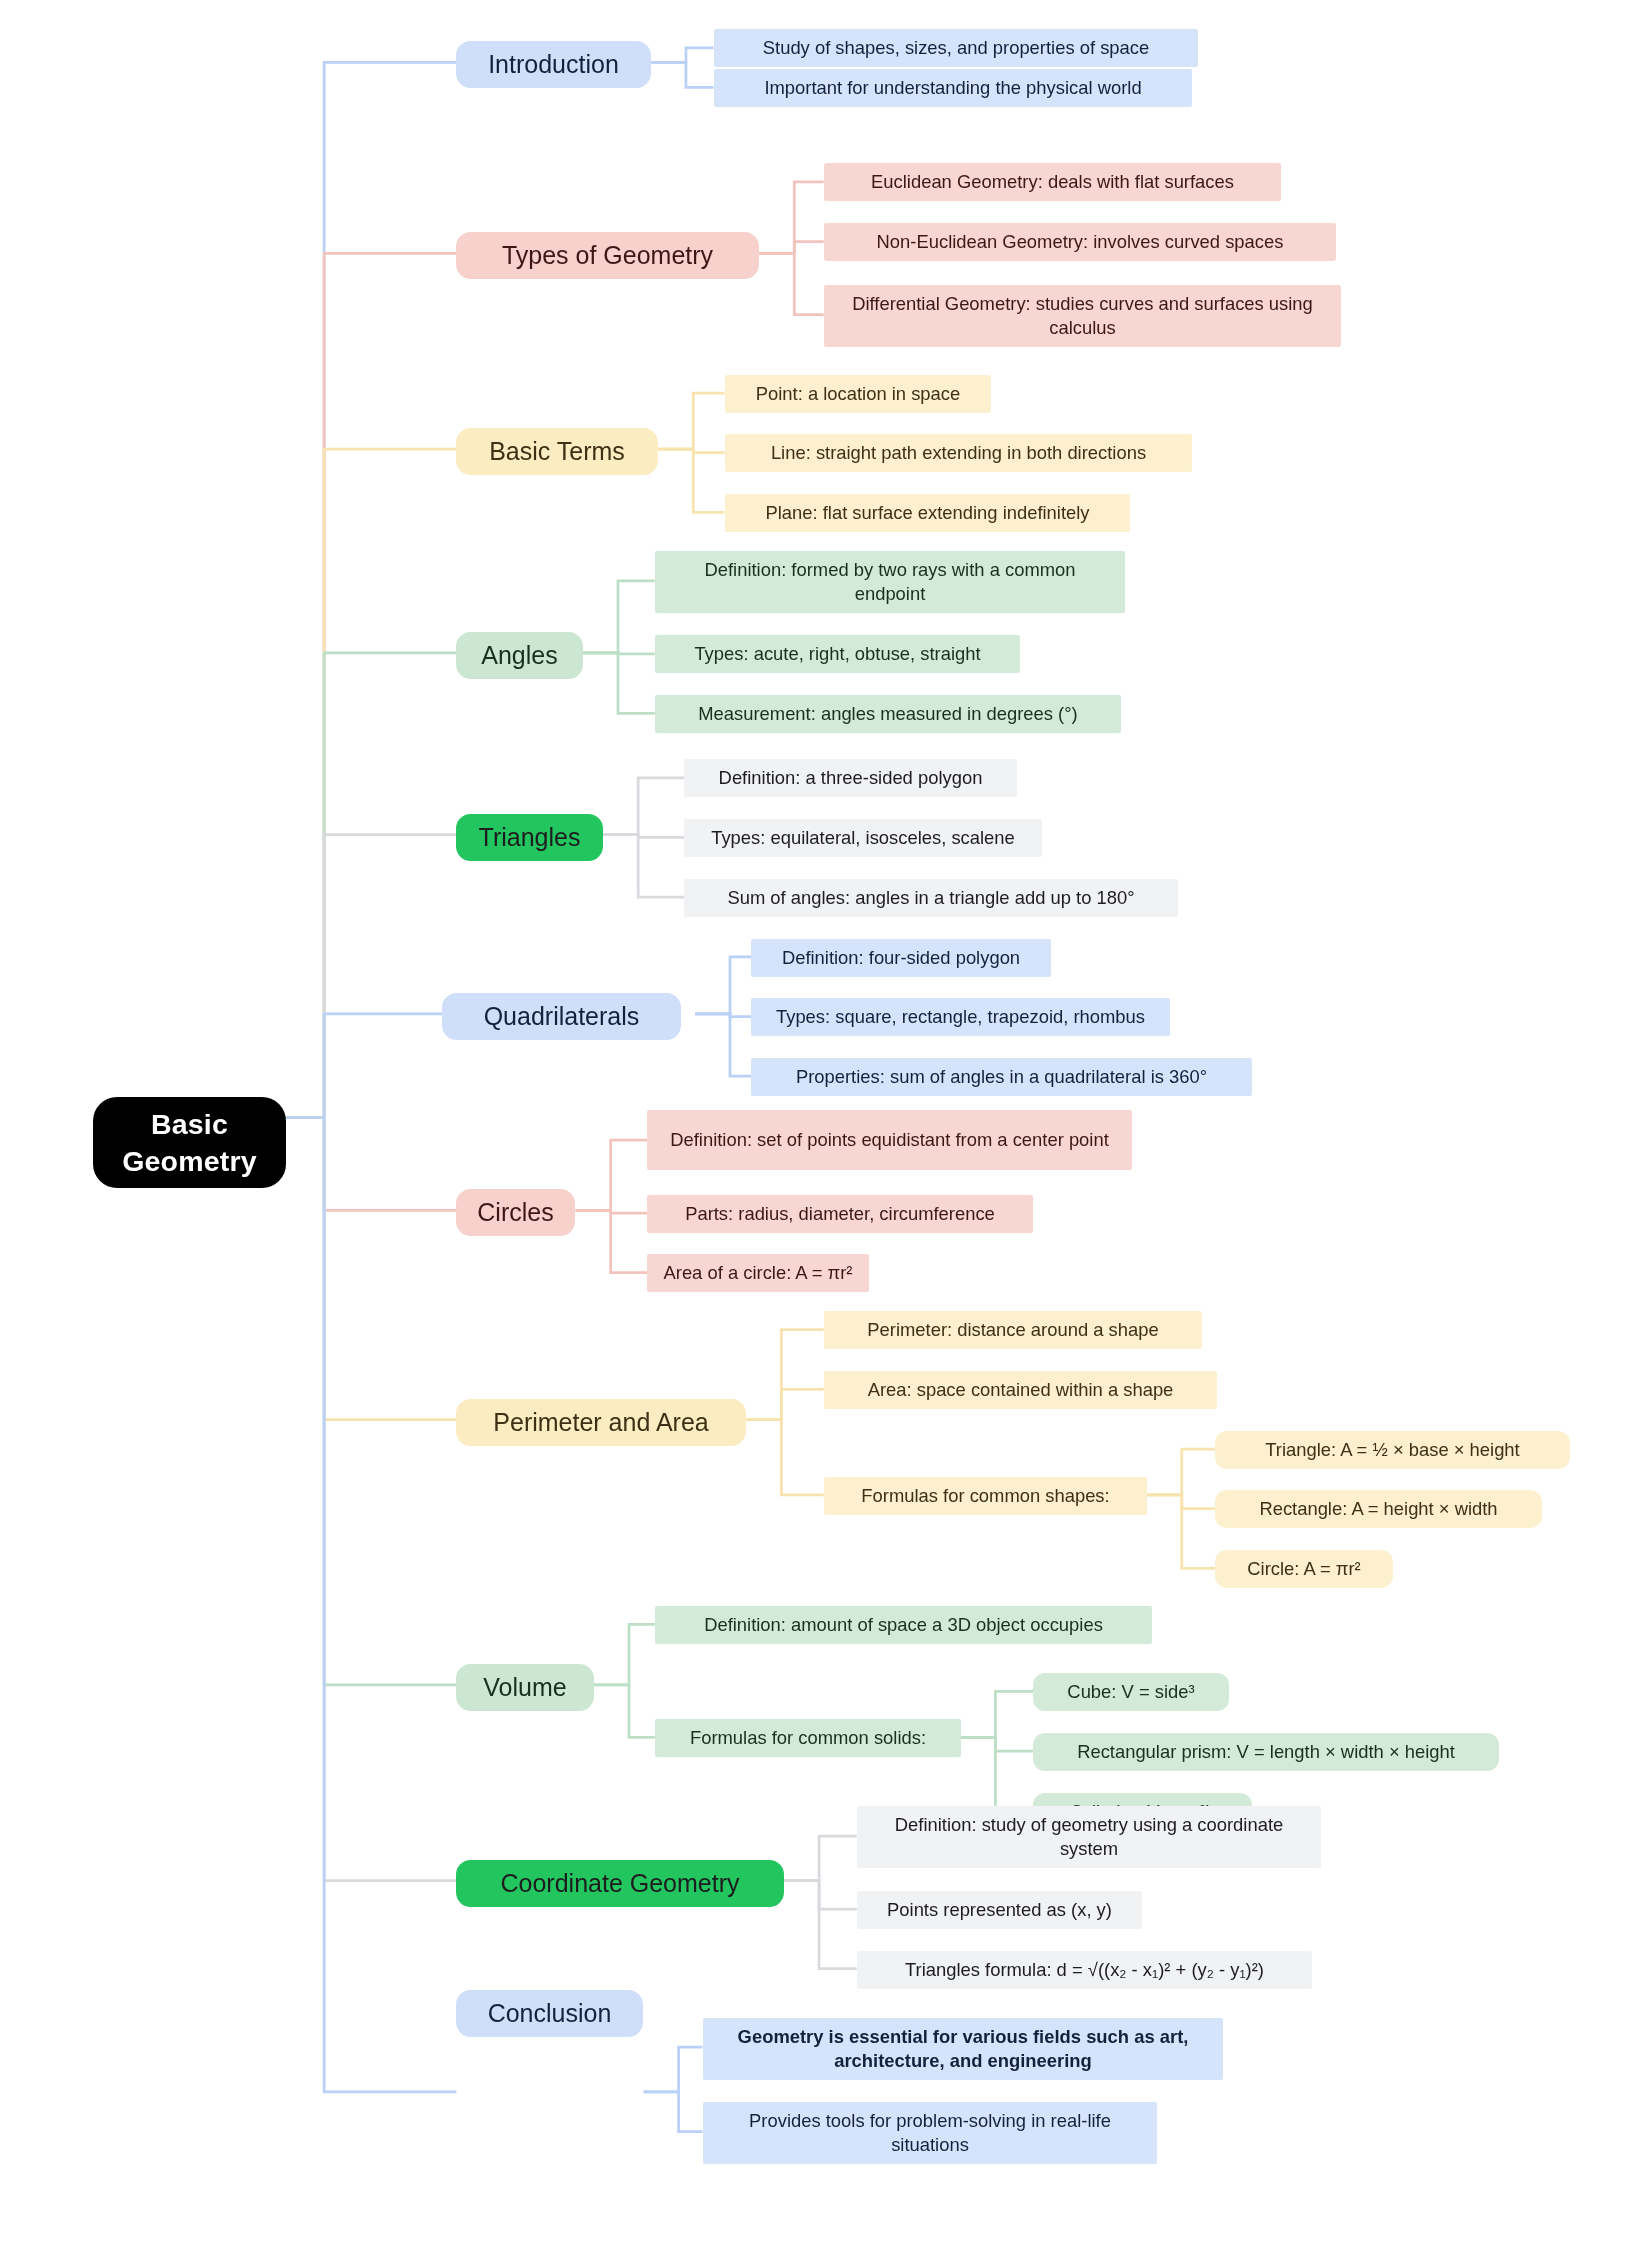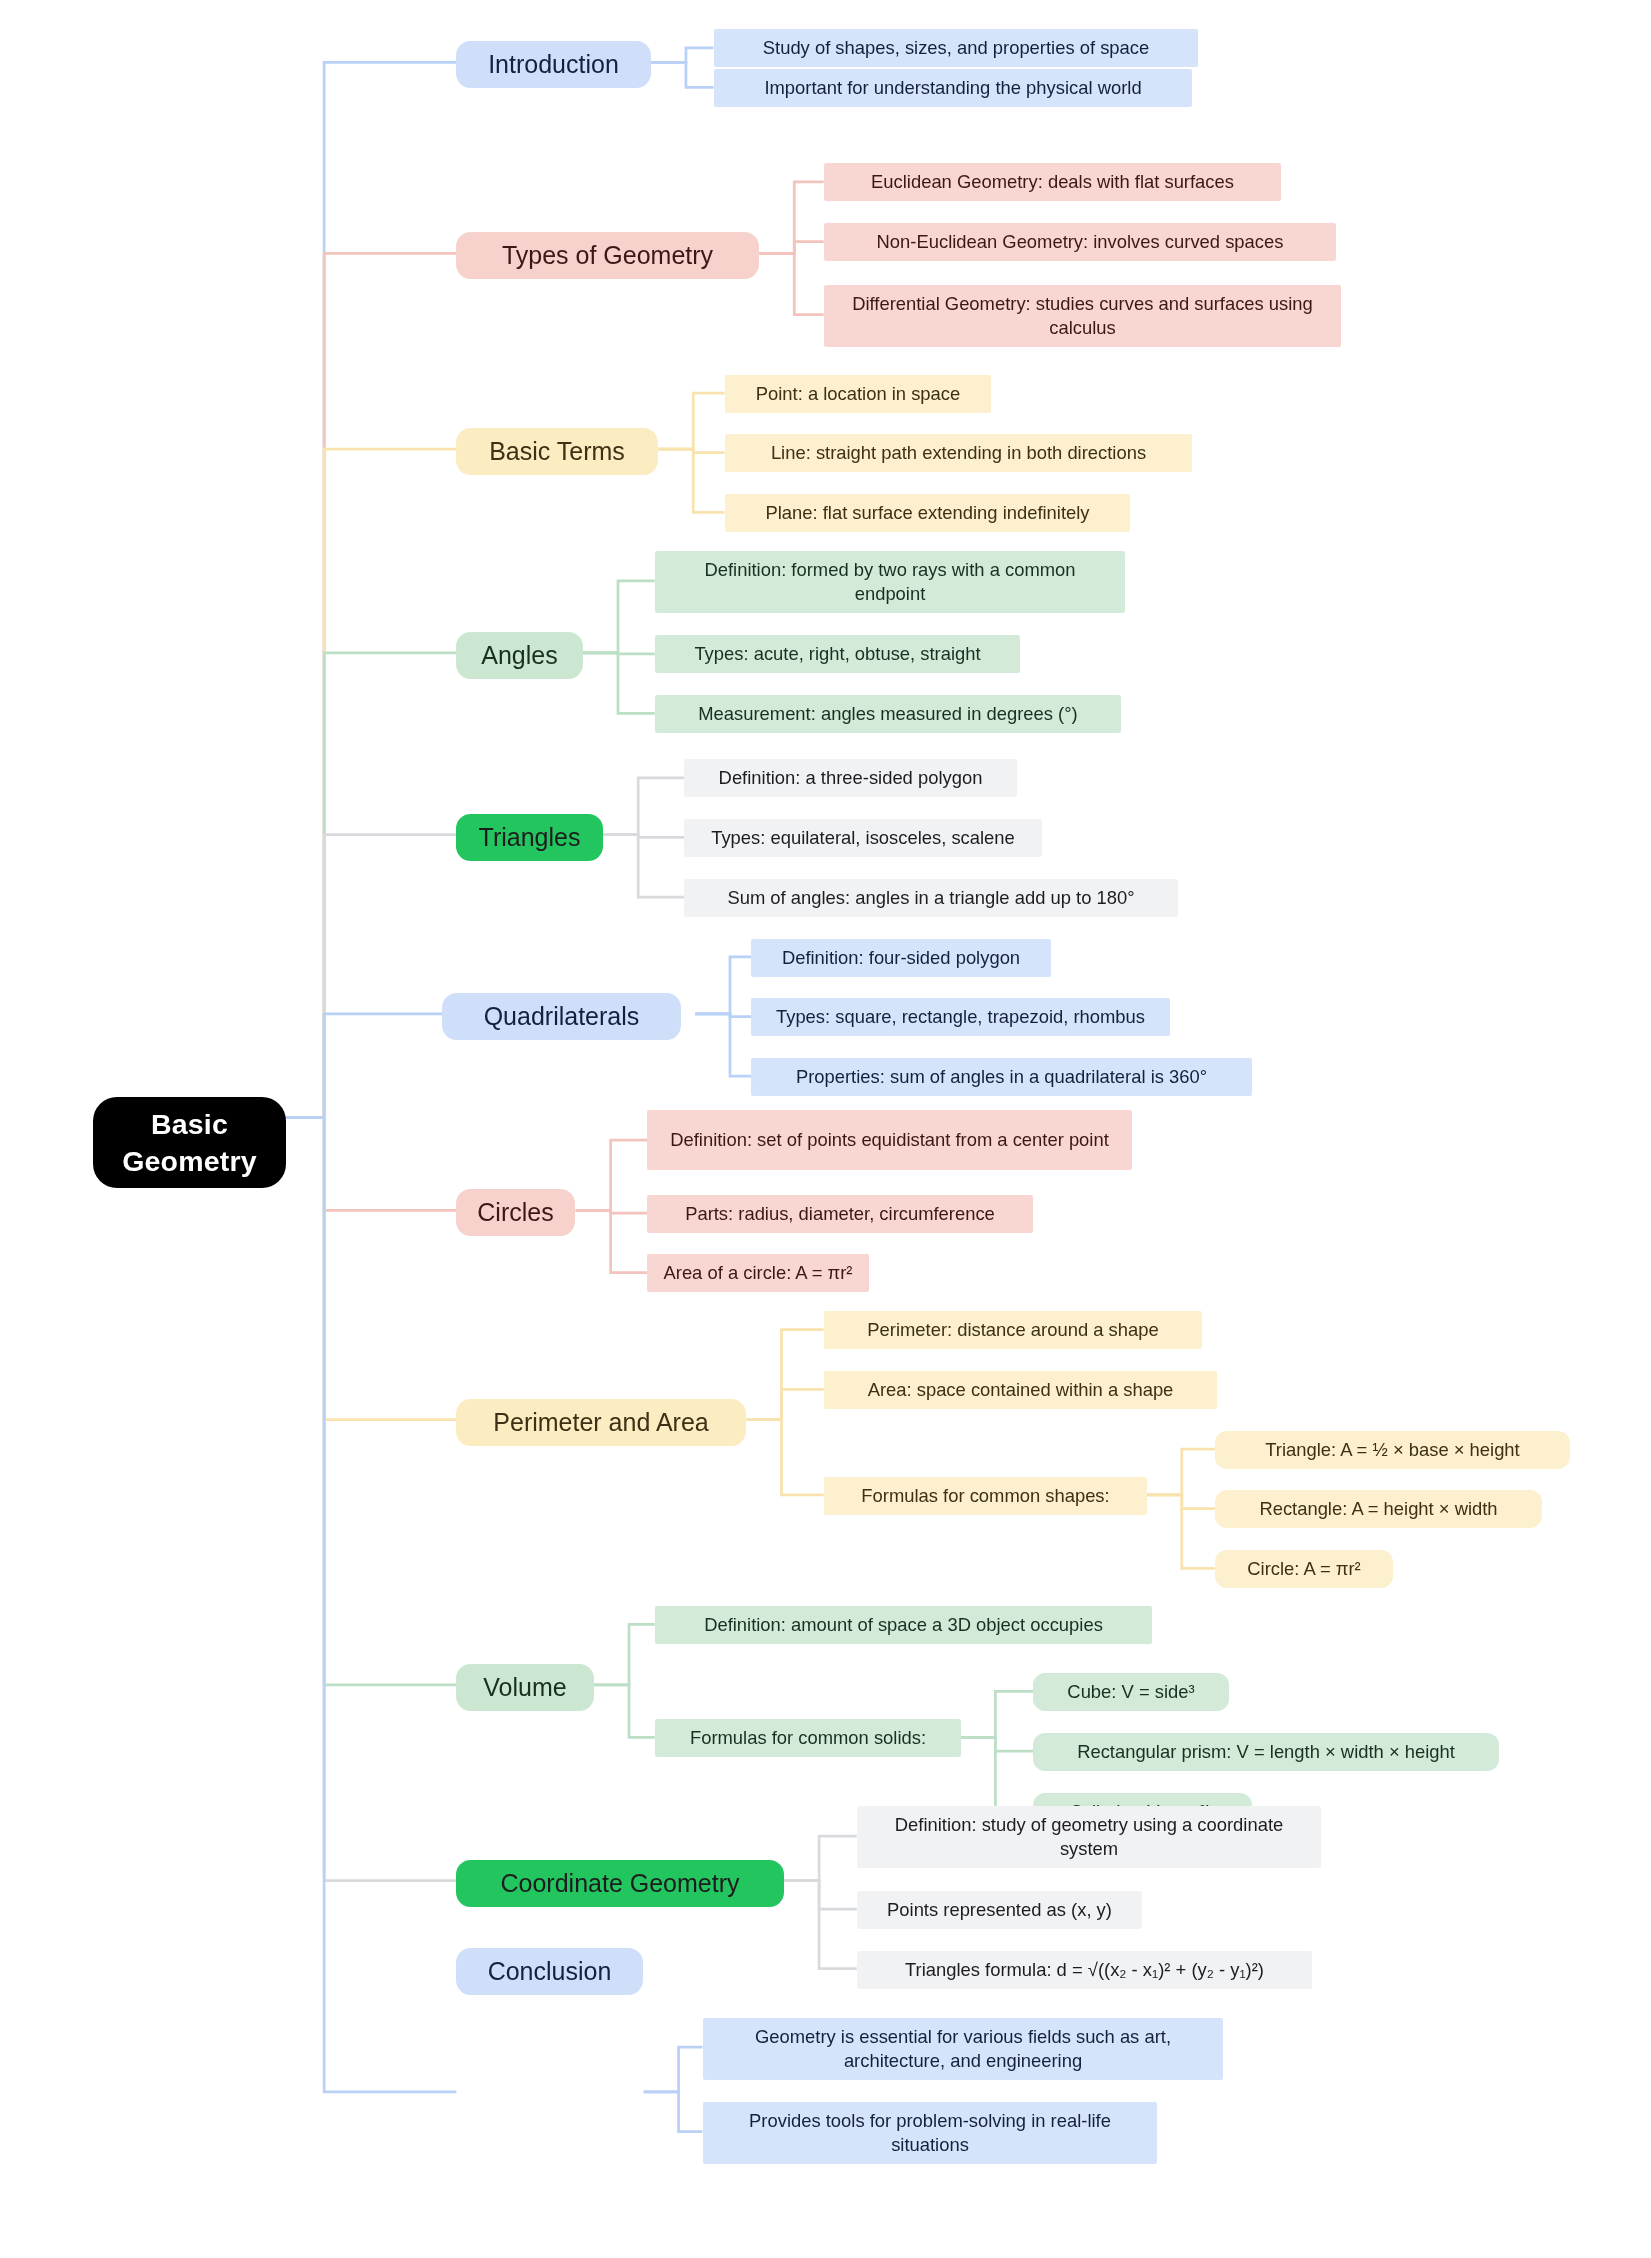--- a/index.html
+++ b/index.html
@@ -144,19 +144,19 @@
       <div class="node branch c-green" style="left: 456px; top: 1664px; width: 138px; min-height: 42px;">Volume</div>
       <div class="node leaf c-green-l" style="left: 655px; top: 1606px; width: 497px; min-height: 37px;">Definition: amount of space a 3D object occupies</div>
       <div class="node leaf c-green-l" style="left: 655px; top: 1719px; width: 306px; min-height: 37px;">Formulas for common solids:</div>
       <div class="node sub c-green-l" style="left: 1033px; top: 1673px; width: 196px; min-height: 37px;">Cube: V = side³</div>
       <div class="node sub c-green-l" style="left: 1033px; top: 1733px; width: 466px; min-height: 37px;">Rectangular prism: V = length × width × height</div>
       <div class="node sub c-green-l" style="left: 1033px; top: 1793px; width: 219px; min-height: 37px;">Cylinder: V = πr²h</div>
       <div class="node branch c-gray" style="left: 456px; top: 1860px; width: 328px; min-height: 42px;">Coordinate Geometry</div>
       <div class="node leaf c-gray-l" style="left: 857px; top: 1806px; width: 464px; min-height: 60px;">Definition: study of geometry using a coordinate system</div>
       <div class="node leaf c-gray-l" style="left: 857px; top: 1891px; width: 285px; min-height: 37px;">Points represented as (x, y)</div>
       <div class="node leaf c-gray-l" style="left: 857px; top: 1951px; width: 455px; min-height: 37px;">Triangles formula: d = √((x₂ - x₁)² + (y₂ - y₁)²)</div>
-      <div class="node branch c-blue" style="left: 456px; top: 1948px; width: 187px; min-height: 42px;">Conclusion</div>
-      <div class="node leaf c-blue-l" style="left: 703px; top: 2018px; width: 520px; min-height: 60px;">Geometry is essential for various fields such as art, architecture, and engineering</div>
+      <div class="node branch c-blue" style="left: 456px; top: 1990px; width: 187px; min-height: 42px;">Conclusion</div>
+      <div class="node leaf c-blue-l" style="left: 703px; top: 2018px; width: 520px; min-height: 60px; font-weight: bold;">Geometry is essential for various fields such as art, architecture, and engineering</div>
       <div class="node leaf c-blue-l" style="left: 703px; top: 2102px; width: 454px; min-height: 60px;">Provides tools for problem-solving in real-life situations</div>
     </div>
 
 </div>
 
 
 </body></html>

